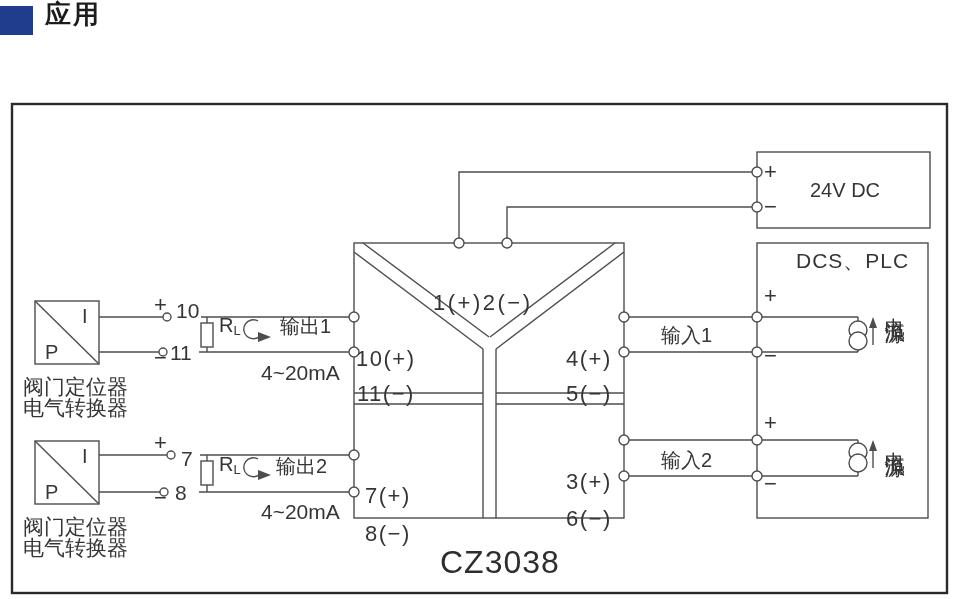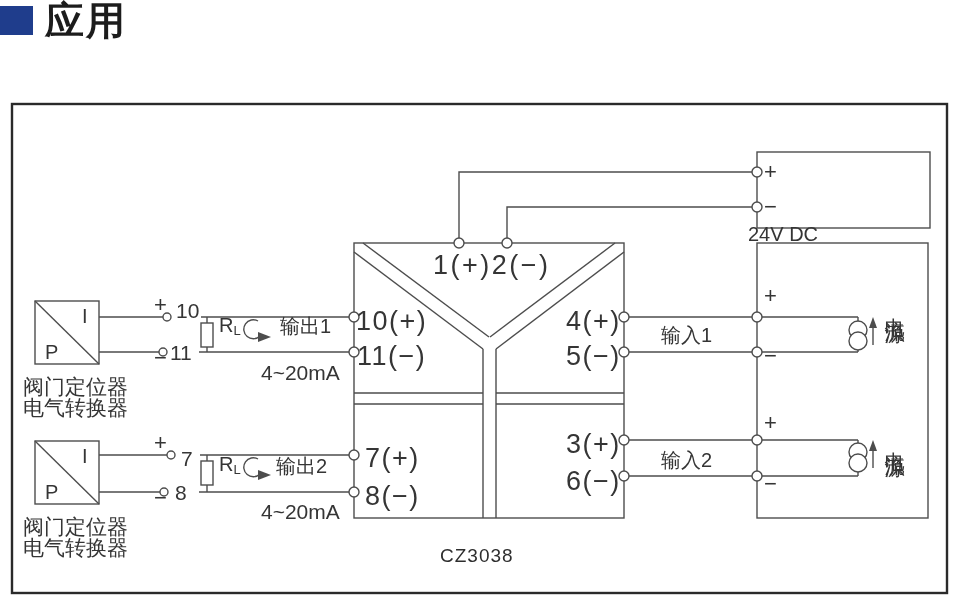--- a/index.html
+++ b/index.html
@@ -1,27 +1,27 @@
 <!DOCTYPE html>
 <html><head>
 <meta charset="utf-8">
 <style>
   html,body{margin:0;padding:0;background:#fff;}
   .stage{position:relative;width:958px;height:599px;background:#fff;
          font-family:"Liberation Sans","DejaVu Sans",sans-serif;overflow:hidden;}
   .stage svg{position:absolute;left:0;top:0;}
   .t{position:absolute;white-space:nowrap;line-height:1;color:#353535;}
-  .title{font-size:39px;font-weight:bold;color:#1c1c1c;letter-spacing:2px;}
+  .title{font-size:26px;font-weight:bold;color:#1c1c1c;letter-spacing:2px;}
   .bullet{position:absolute;left:0;top:6px;width:33px;height:29px;background:#1f3d8c;}
   .fs20{font-size:20px;}
   .fs21{font-size:21px;}
   .fs22{font-size:22px;}
-  .mod{font-size:27px;letter-spacing:1.5px;}
+  .mod{font-size:22px;letter-spacing:1.5px;margin-top:40px;}
   .wide{letter-spacing:2.5px;}
-  .cz{font-size:19px;letter-spacing:1px;color:#2e2e2e;}
+  .cz{font-size:32px;letter-spacing:1px;color:#2e2e2e;}
   .sub{font-size:13px;vertical-align:-3px;}
   .vert{writing-mode:vertical-rl;text-orientation:upright;letter-spacing:3px;font-size:20px;}
 </style>
 </head>
 <body>
 
 <div class="stage">
 
   <div class="bullet"></div>
   <div class="t title" style="left:45px;top:1px;">应用</div>
@@ -147,23 +147,24 @@
   <div class="t mod" style="left:357px;top:343px;">11(−)</div>
   <div class="t mod" style="left:566px;top:308px;">4(+)</div>
   <div class="t mod" style="left:566px;top:343px;">5(−)</div>
   <div class="t mod" style="left:365px;top:445px;">7(+)</div>
   <div class="t mod" style="left:365px;top:483px;">8(−)</div>
   <div class="t mod" style="left:566px;top:431px;">3(+)</div>
   <div class="t mod" style="left:566px;top:468px;">6(−)</div>
   <div class="t cz" style="left:440px;top:546px;">CZ3038</div>
 
   <div class="t fs22" style="left:764px;top:161px;">+</div>
-  <div class="t fs20" style="left:748px;top:180px;margin-top:44px;">24V DC</div>
+  <div class="t fs20" style="left:810px;top:180px;">24V DC</div>
   <div class="t fs22" style="left:764px;top:196px;">−</div>
 
+  <div class="t fs21" style="left:796px;top:250px;letter-spacing:1px;">DCS、PLC</div>
   <div class="t fs22" style="left:764px;top:285px;">+</div>
   <div class="t fs22" style="left:764px;top:345px;">−</div>
   <div class="t vert" style="left:885px;top:302px;">电流源</div>
   <div class="t fs20" style="left:661px;top:325px;">输入1</div>
   <div class="t fs22" style="left:764px;top:412px;">+</div>
   <div class="t fs22" style="left:764px;top:473px;">−</div>
   <div class="t vert" style="left:885px;top:436px;">电流源</div>
   <div class="t fs20" style="left:661px;top:450px;">输入2</div>
 
   <div class="t fs20" style="left:82px;top:306px;">I</div>

